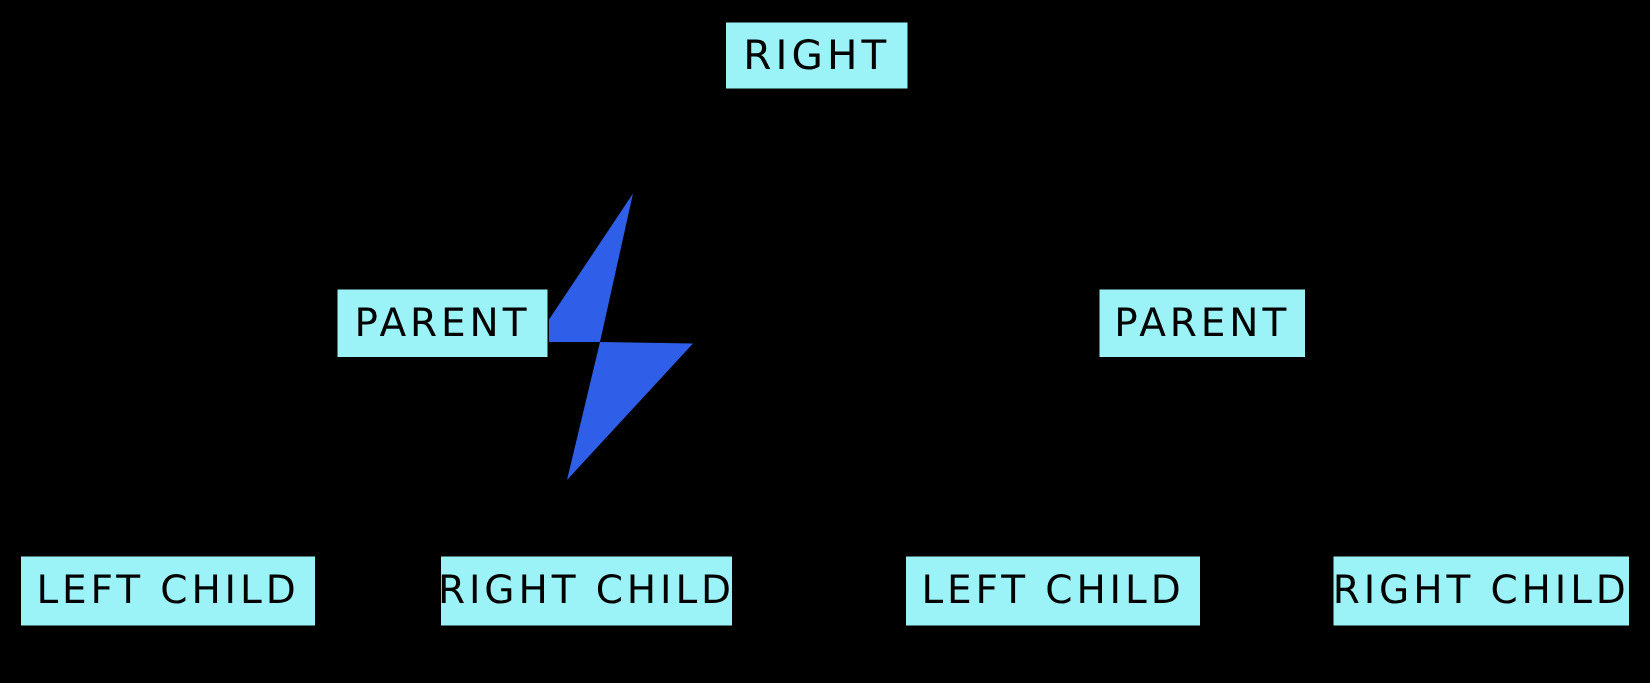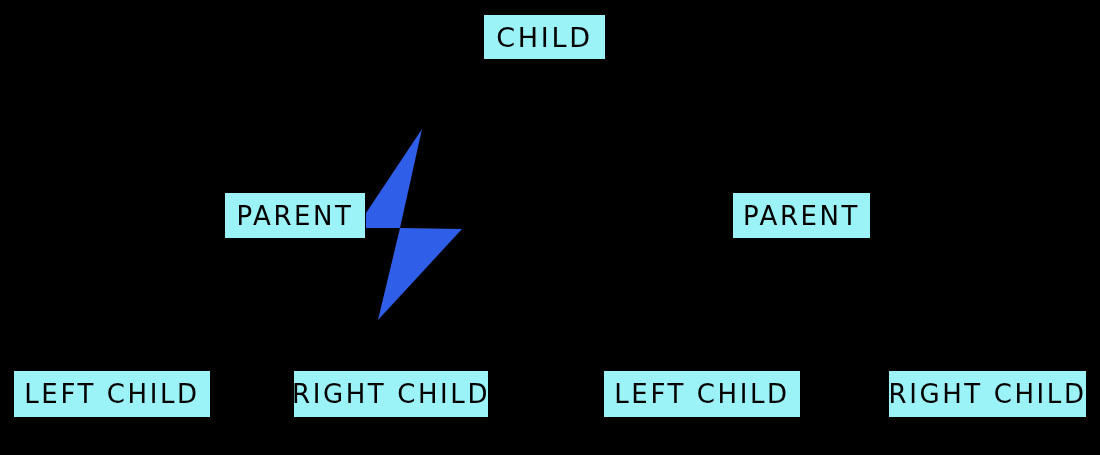--- a/index.html
+++ b/index.html
@@ -89,21 +89,21 @@
     height: 455px;
     pointer-events: none;
   }
 </style>
 </head>
 <body>
 
 <div id="canvas">
 
   <div class="node-box node-root">
-    <span>CHILD</span>
+    <span>RIGHT</span>
   </div>
 
   <div class="node-box node-parent-left">
     <span>PARENT</span>
   </div>
 
   <div class="node-box node-parent-right">
     <span>PARENT</span>
   </div>
 

